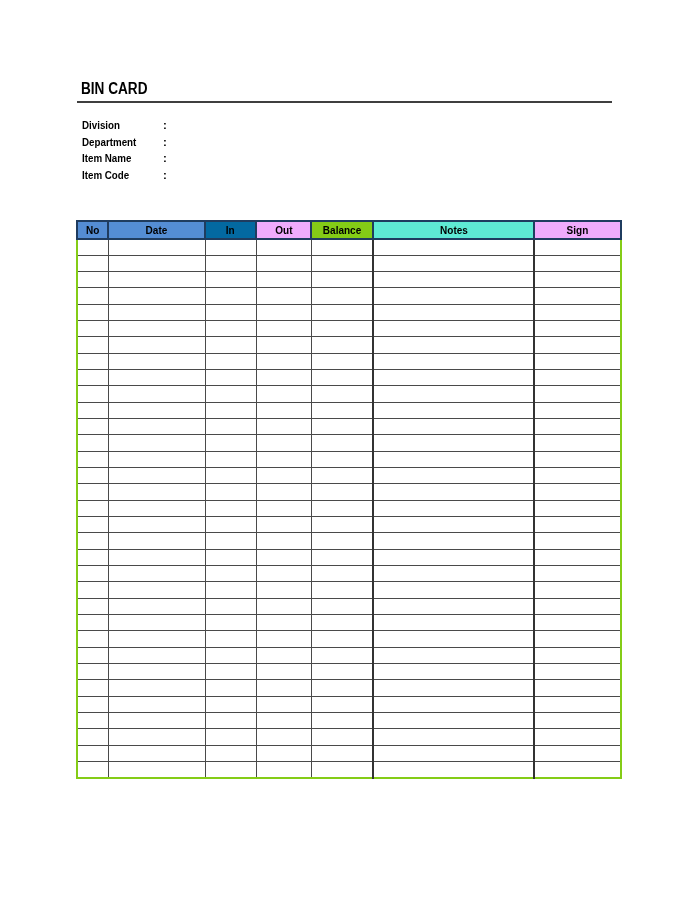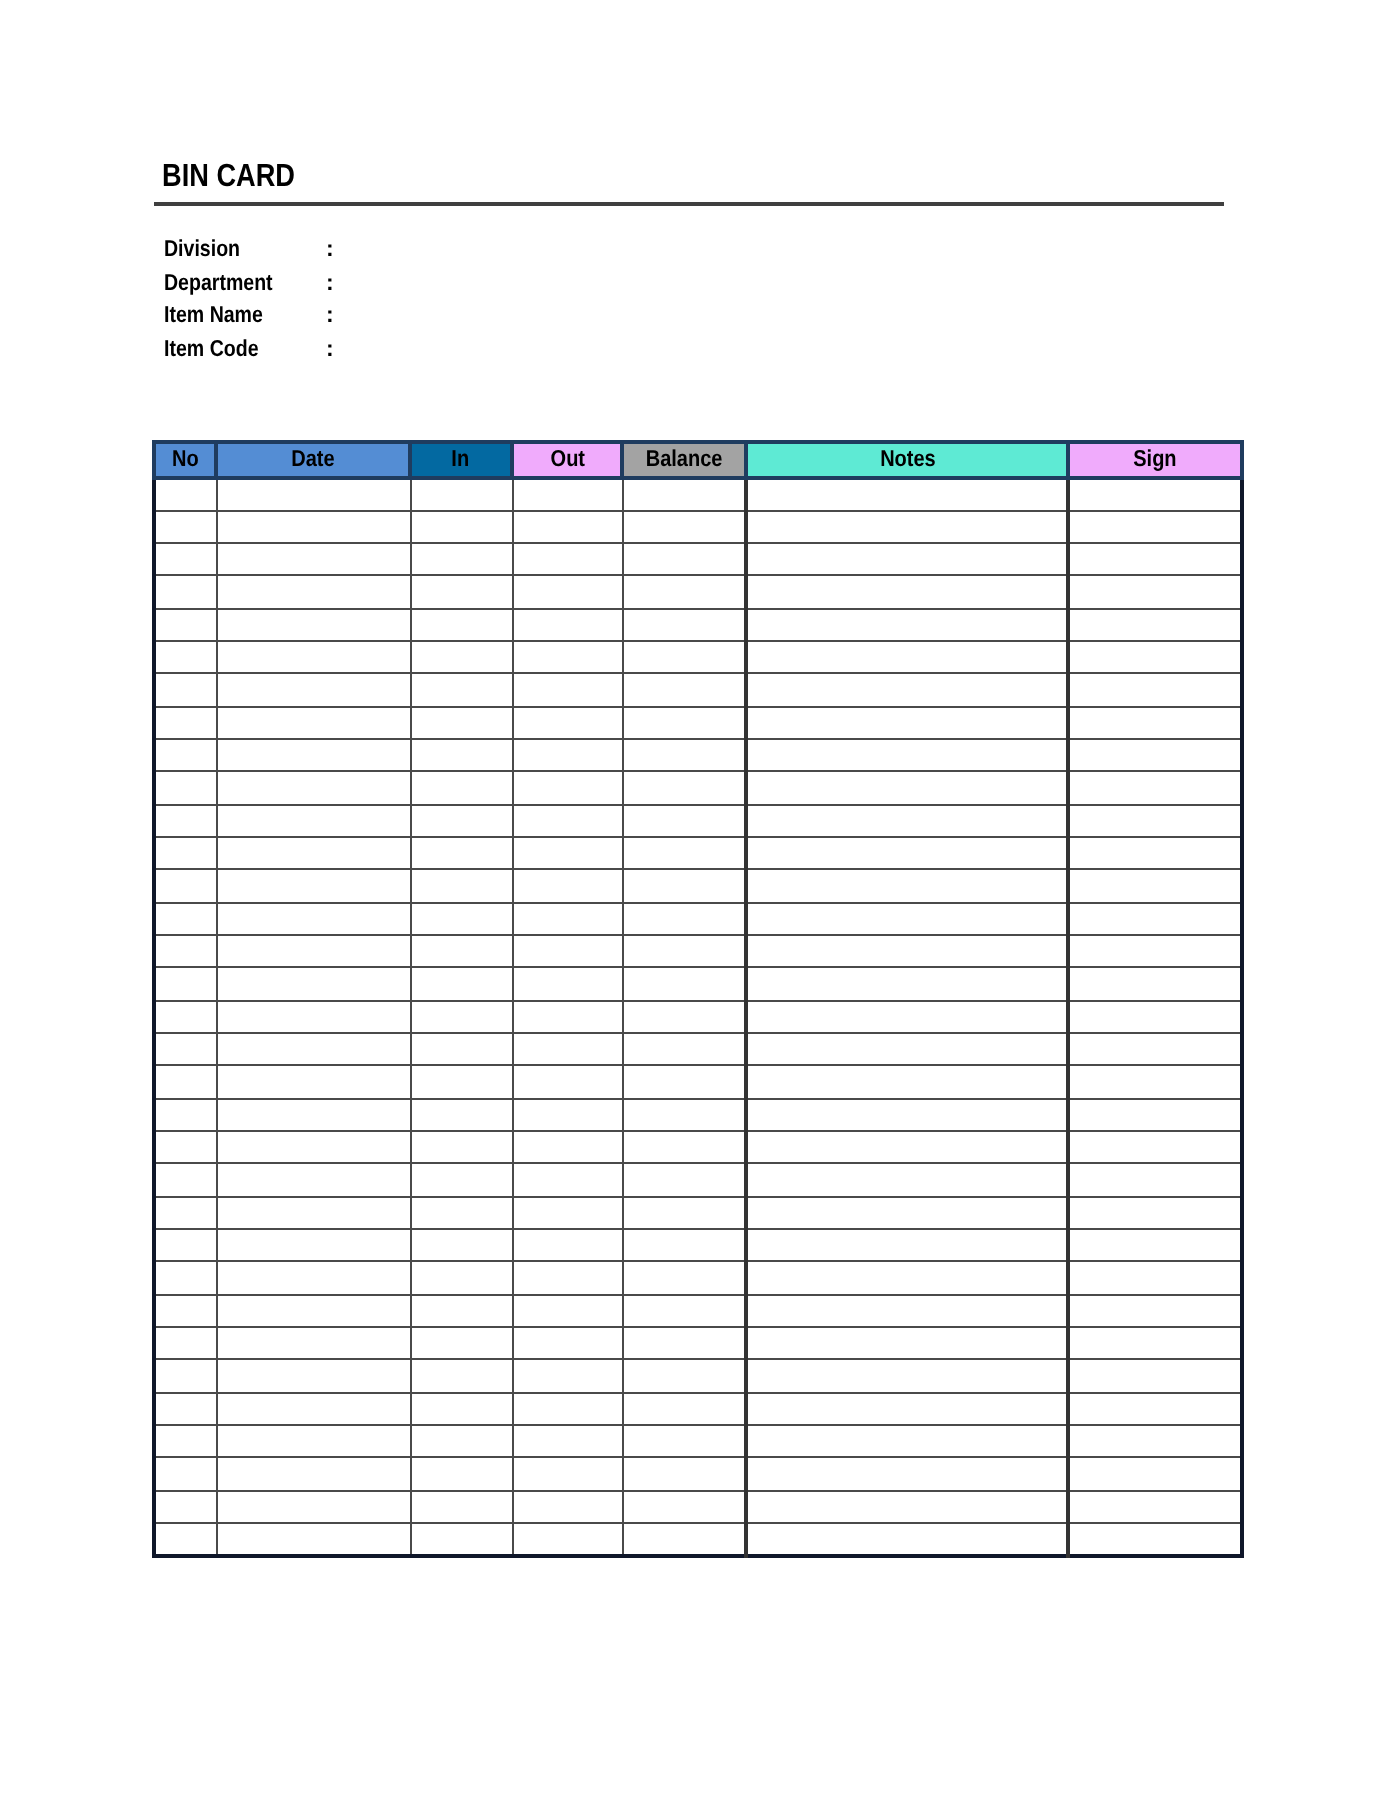--- a/index.html
+++ b/index.html
@@ -75,21 +75,21 @@
   .info-value {
     min-width: 120px;
   }
   
   table.bin-table {
     position: absolute;
     left: 76px;
     top: 220px;
     border-collapse: collapse;
     table-layout: fixed;
-    border: 2px solid #0f172a;
+    border: 2px solid #84cc16;
   }
   table.bin-table th {
     height: 16px;
     padding: 0;
     font-size: 11.5px;
     font-weight: bold;
     text-align: center;
     vertical-align: middle;
     border: 2px solid #1f3c5f;
   }
@@ -149,21 +149,21 @@
         <col style="width: 62px;">
         <col style="width: 161px;">
         <col style="width: 87px;">
       </colgroup>
     <thead>
       <tr>
           <th style="background: rgb(84, 141, 212); color: rgb(0, 0, 0);"><span class="cond-c">No</span></th>
           <th style="background: rgb(84, 141, 212); color: rgb(0, 0, 0); margin-top: 20px;"><span class="cond-c">Date</span></th>
           <th style="background: #0369a1; color: rgb(0, 0, 0);"><span class="cond-c">In</span></th>
           <th style="background: #f0abfc; color: rgb(0, 0, 0);"><span class="cond-c">Out</span></th>
-          <th style="background: #a3a3a3; color: rgb(0, 0, 0);"><span class="cond-c">Balance</span></th>
+          <th style="background: #84cc16; color: rgb(0, 0, 0);"><span class="cond-c">Balance</span></th>
           <th style="background: #5eead4; color: rgb(0, 0, 0);"><span class="cond-c">Notes</span></th>
           <th style="background: #f0abfc; color: rgb(0, 0, 0);"><span class="cond-c">Sign</span></th>
         </tr>
     </thead>
     <tbody>
         <tr>
           <td></td>
           <td></td>
           <td></td>
           <td></td>

